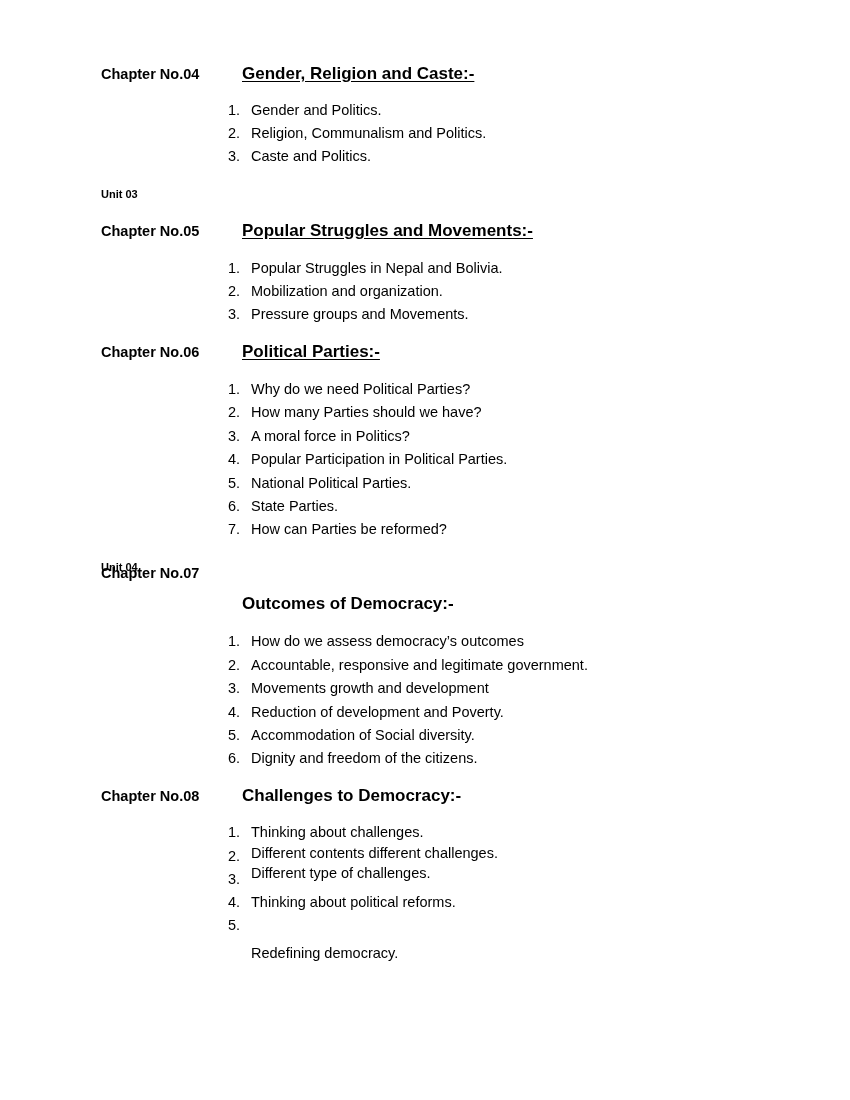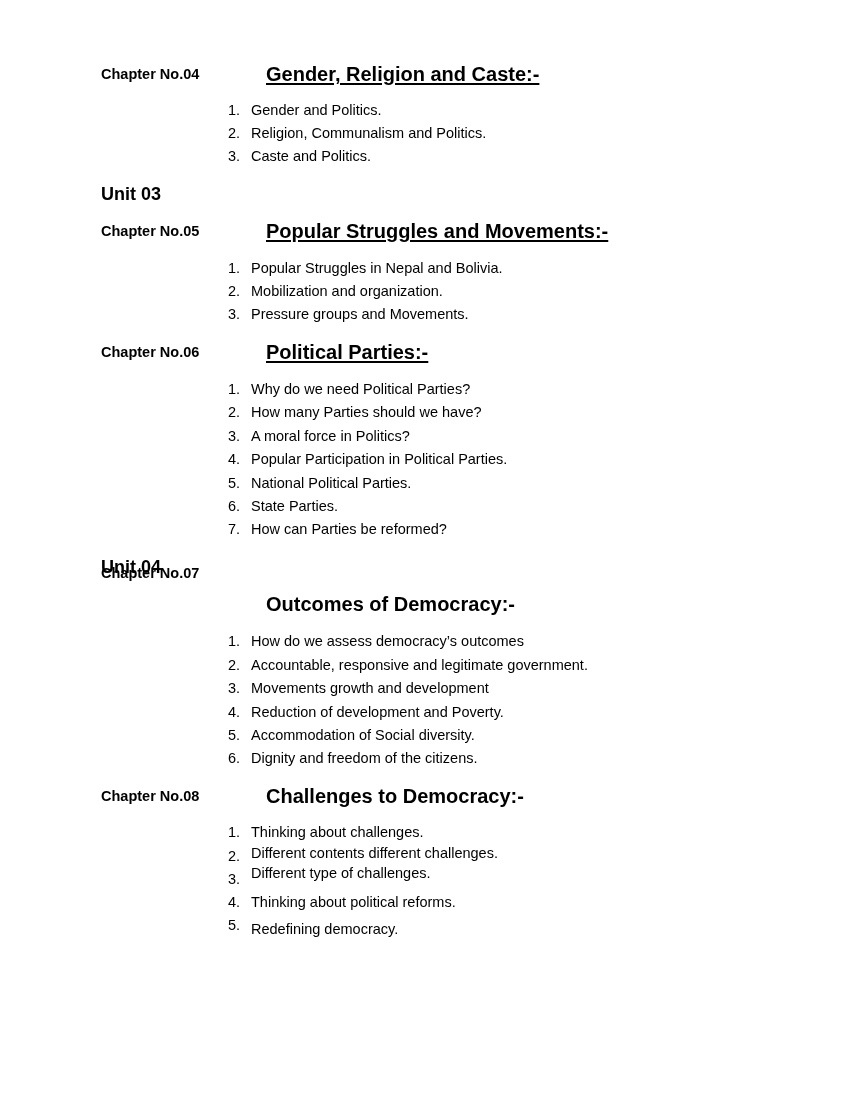--- a/index.html
+++ b/index.html
@@ -18,37 +18,37 @@
     .page {
       position: absolute;
       left: 0;
       top: 0;
       width: 850px;
       height: 1100px;
     }
     .row {
       position: absolute;
       left: 101px;
-      font-size: 18px;
+      font-size: 11px;
       line-height: 18px;
       white-space: nowrap;
     }
     .bold { font-weight: bold; }
     .chapter-label {
       position: absolute;
       left: 101px;
       font-size: 14.5px;
       font-weight: bold;
       line-height: 18px;
       white-space: nowrap;
     }
     .chapter-title {
       position: absolute;
-      left: 266px;
-      font-size: 20px;
+      left: 242px;
+      font-size: 17px;
       font-weight: bold;
       line-height: 18px;
       white-space: nowrap;
     }
     .chapter-title.underlined {
       text-decoration: underline;
       text-underline-offset: 2px;
     }
     .item-num {
       position: absolute;
@@ -138,16 +138,16 @@
     <span class="chapter-title" style="top:787px">Challenges to Democracy:-</span>
     <span class="item-num" style="top:823px">1.</span>
     <span class="item-text" style="top:823px">Thinking about challenges.</span>
     <span class="item-num" style="top:847px">2.</span>
     <span class="item-text" style="top:844px">Different contents different challenges.</span>
     <span class="item-num" style="top:870px">3.</span>
     <span class="item-text" style="top:864px">Different type of challenges.</span>
     <span class="item-num" style="top:893px">4.</span>
     <span class="item-text" style="top:893px">Thinking about political reforms.</span>
     <span class="item-num" style="top:916px">5.</span>
-    <span class="item-text" style="top:920px">Redefining democracy.</span>
+    <span class="item-text" style="top:944px">Redefining democracy.</span>
   </div>
 
 </div>
 
 </body></html>

